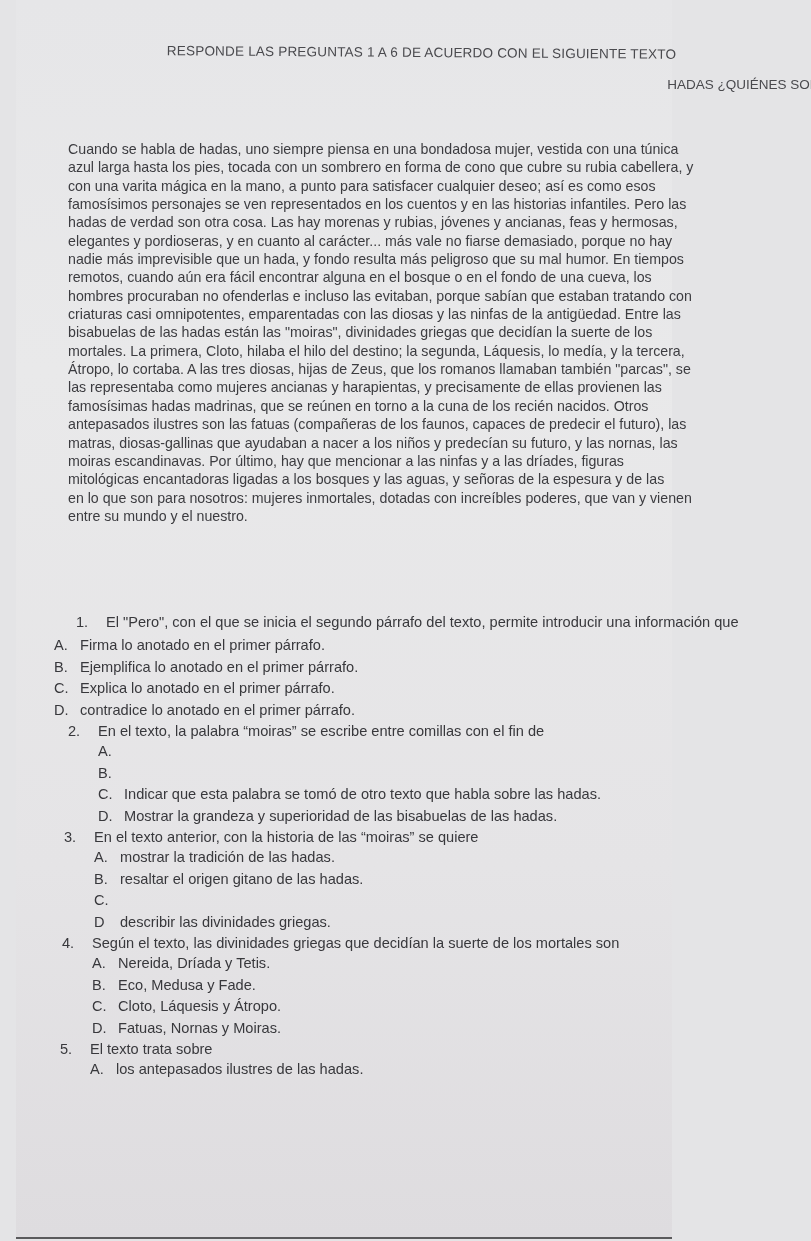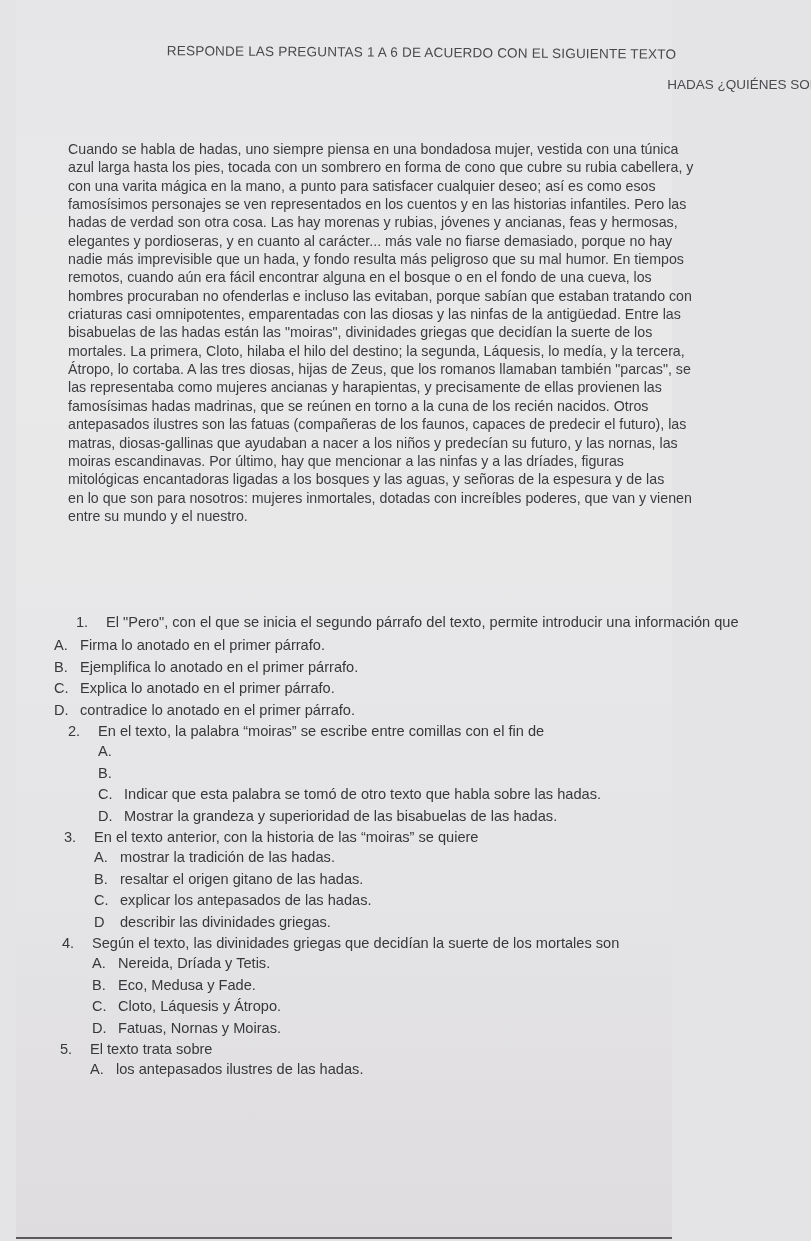--- a/index.html
+++ b/index.html
@@ -188,21 +188,20 @@
       <div class="opt">
         <span class="opt-letter">A.</span>
         <span>mostrar la tradición de las hadas.</span>
       </div>
       <div class="opt">
         <span class="opt-letter">B.</span>
         <span>resaltar el origen gitano de las hadas.</span>
       </div>
       <div class="opt">
         <span class="opt-letter">C.</span>
-        <span>explicar los antepasados de las hadas.</span>
       </div>
       <div class="opt">
         <span class="opt-letter">D</span>
         <span>describir las divinidades griegas.</span>
       </div>
     </div>
 
     <div class="q-block q4">
       <div class="q-stem">
         <span class="q-num">4.</span>

